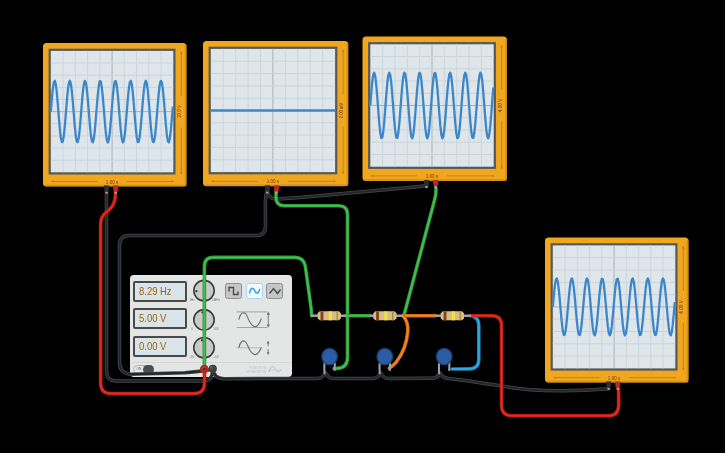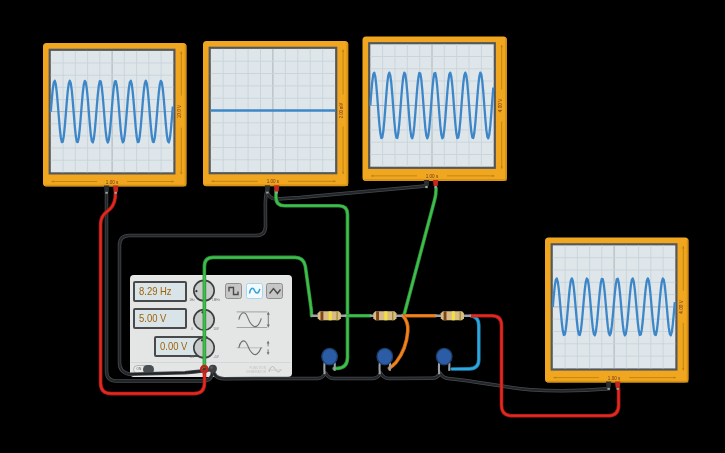--- a/index.html
+++ b/index.html
@@ -10,21 +10,21 @@
   .btn.sel{background:#F2FAFE;border:1.3px solid #A5D6EE;}
 </style>
 </head>
 <body>
 <div id="stage">
 
   <div style="position:absolute;left:130px;top:274.5px;width:161.5px;height:102.5px;background:#E4E5E5;border-radius:4px;box-shadow:0 1px 0 rgba(255,255,255,0.25) inset;"></div>
   <div style="position:absolute;left:131px;top:362px;width:159.5px;height:1px;background:#D5D6D6;"></div>
   <div class="disp" style="top:280.5px;"><span>8.29 Hz</span></div>
   <div class="disp" style="top:308.4px;text-decoration:underline;"><span>5.00 V</span></div>
-  <div class="disp" style="top:336.3px;margin-left:21px;"><span>0.00 V</span></div>
+  <div class="disp" style="top:336.3px;"><span>0.00 V</span></div>
   <div class="btn" style="left:224.6px;"><svg width="16" height="14" viewBox="0 0 16 14">
         <path d="M3,7.5 V3.5 H7.5 V10.5 H12 V7.5" fill="none" stroke="#4A4A4A" stroke-width="1.4"></path>
       </svg></div>
   <div class="btn sel" style="left:245.8px;"><svg width="16" height="14" viewBox="0 0 16 14">
         <path d="M2.5,9.5 C3.5,3.5 6,3 7.5,6.5 C9,10 11.5,10.5 12.8,4.8" fill="none" stroke="#35A3DB" stroke-width="1.5"></path>
       </svg></div>
   <div class="btn" style="left:266.1px;"><svg width="16" height="14" viewBox="0 0 16 14">
         <path d="M2.5,9.5 L6.5,4.5 L10.5,9.5 L13.5,5.5" fill="none" stroke="#4A4A4A" stroke-width="1.4"></path>
       </svg></div>
 

